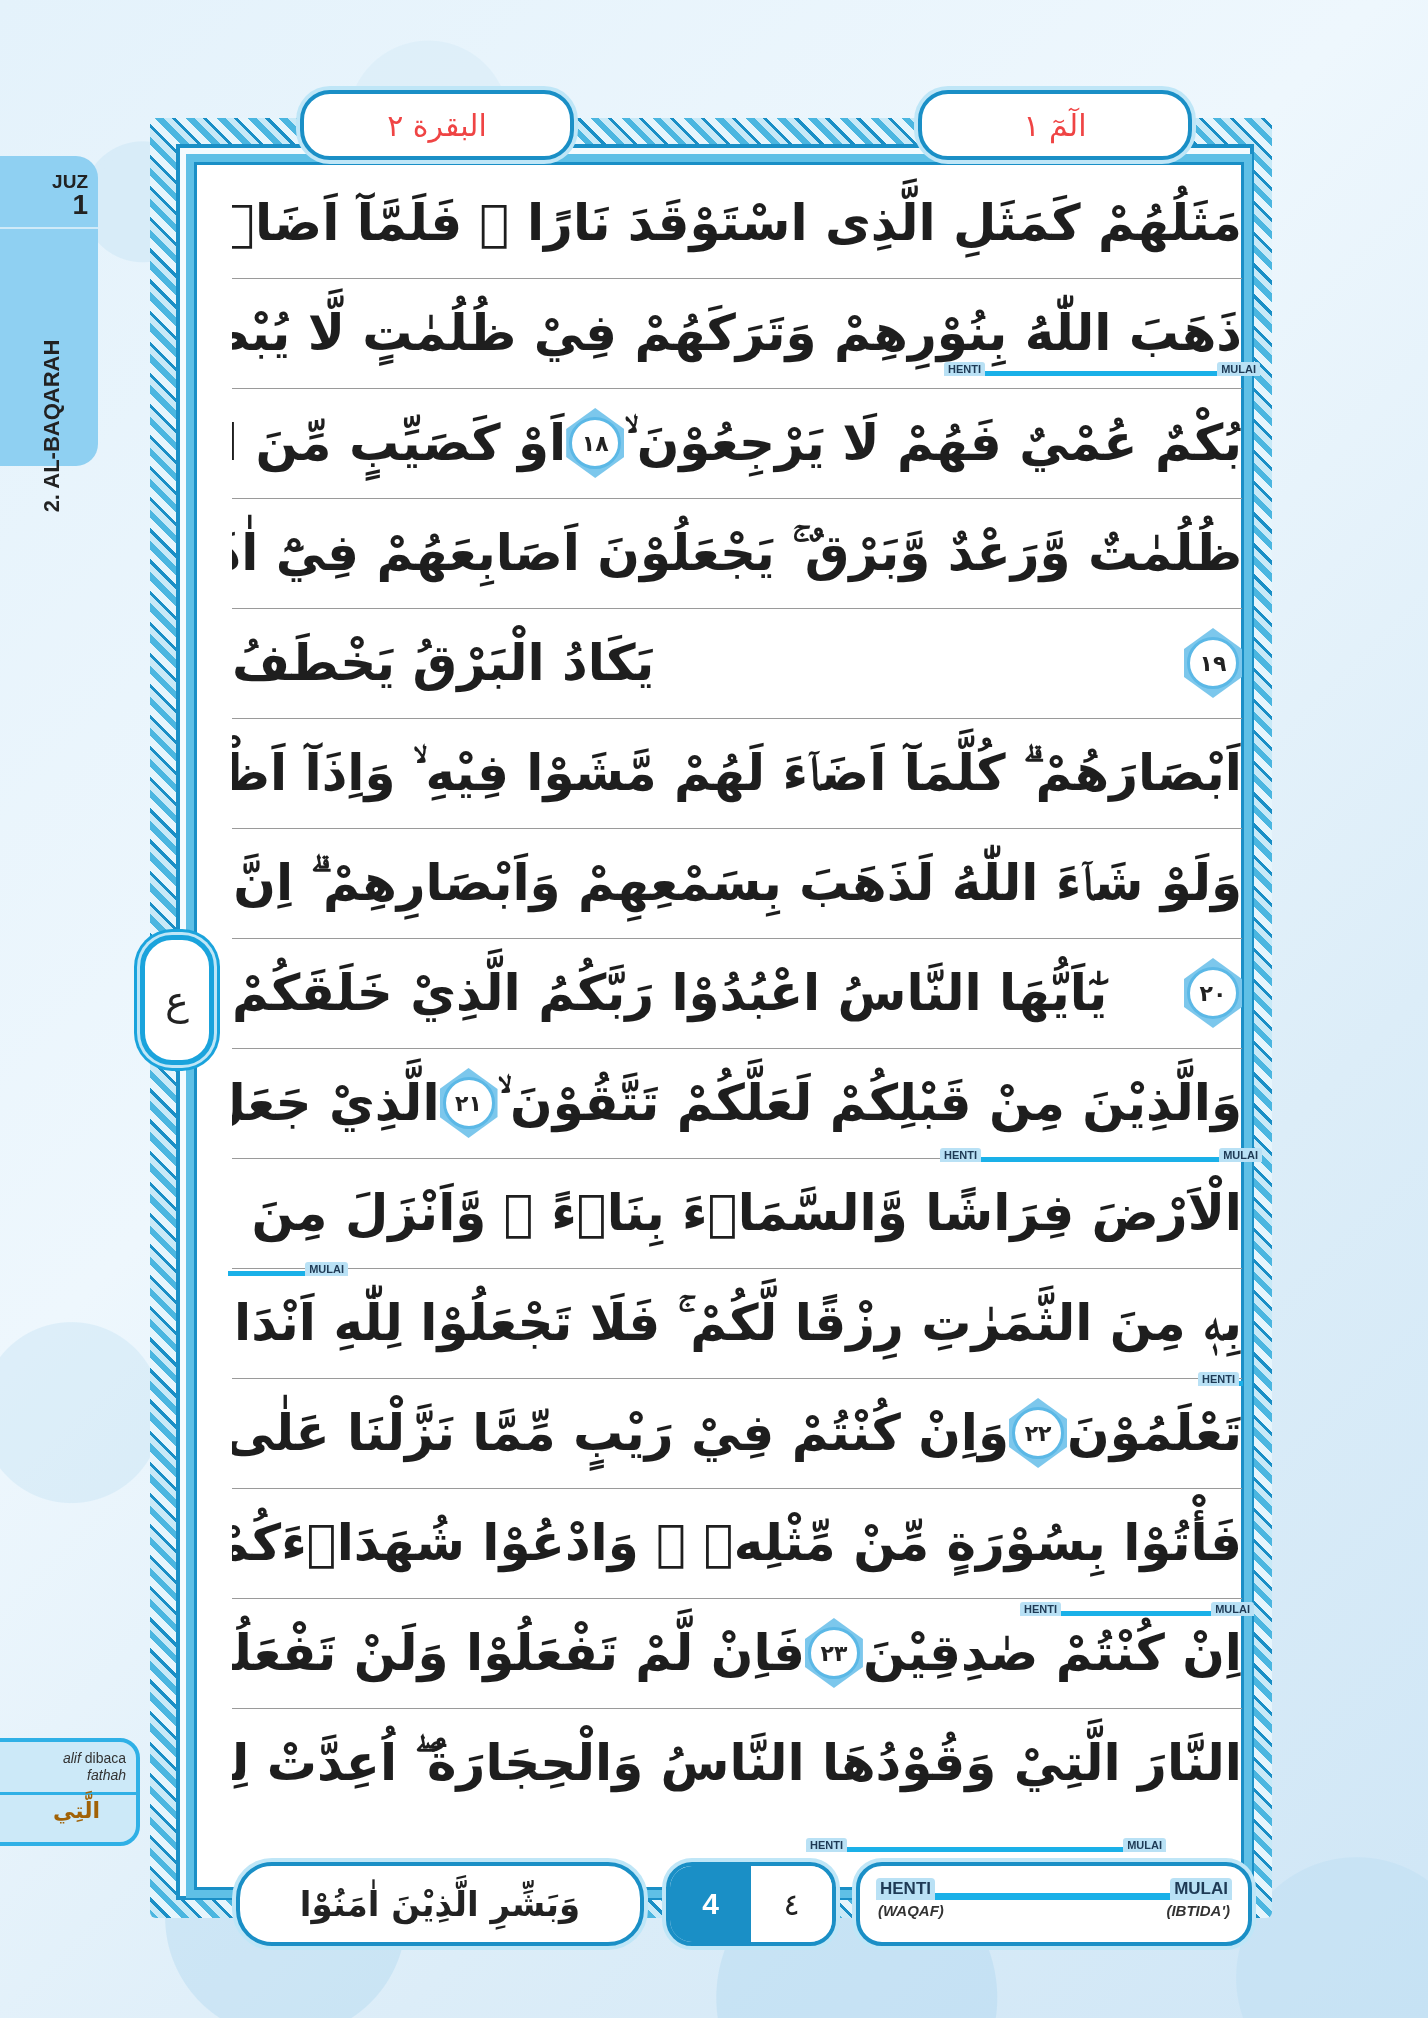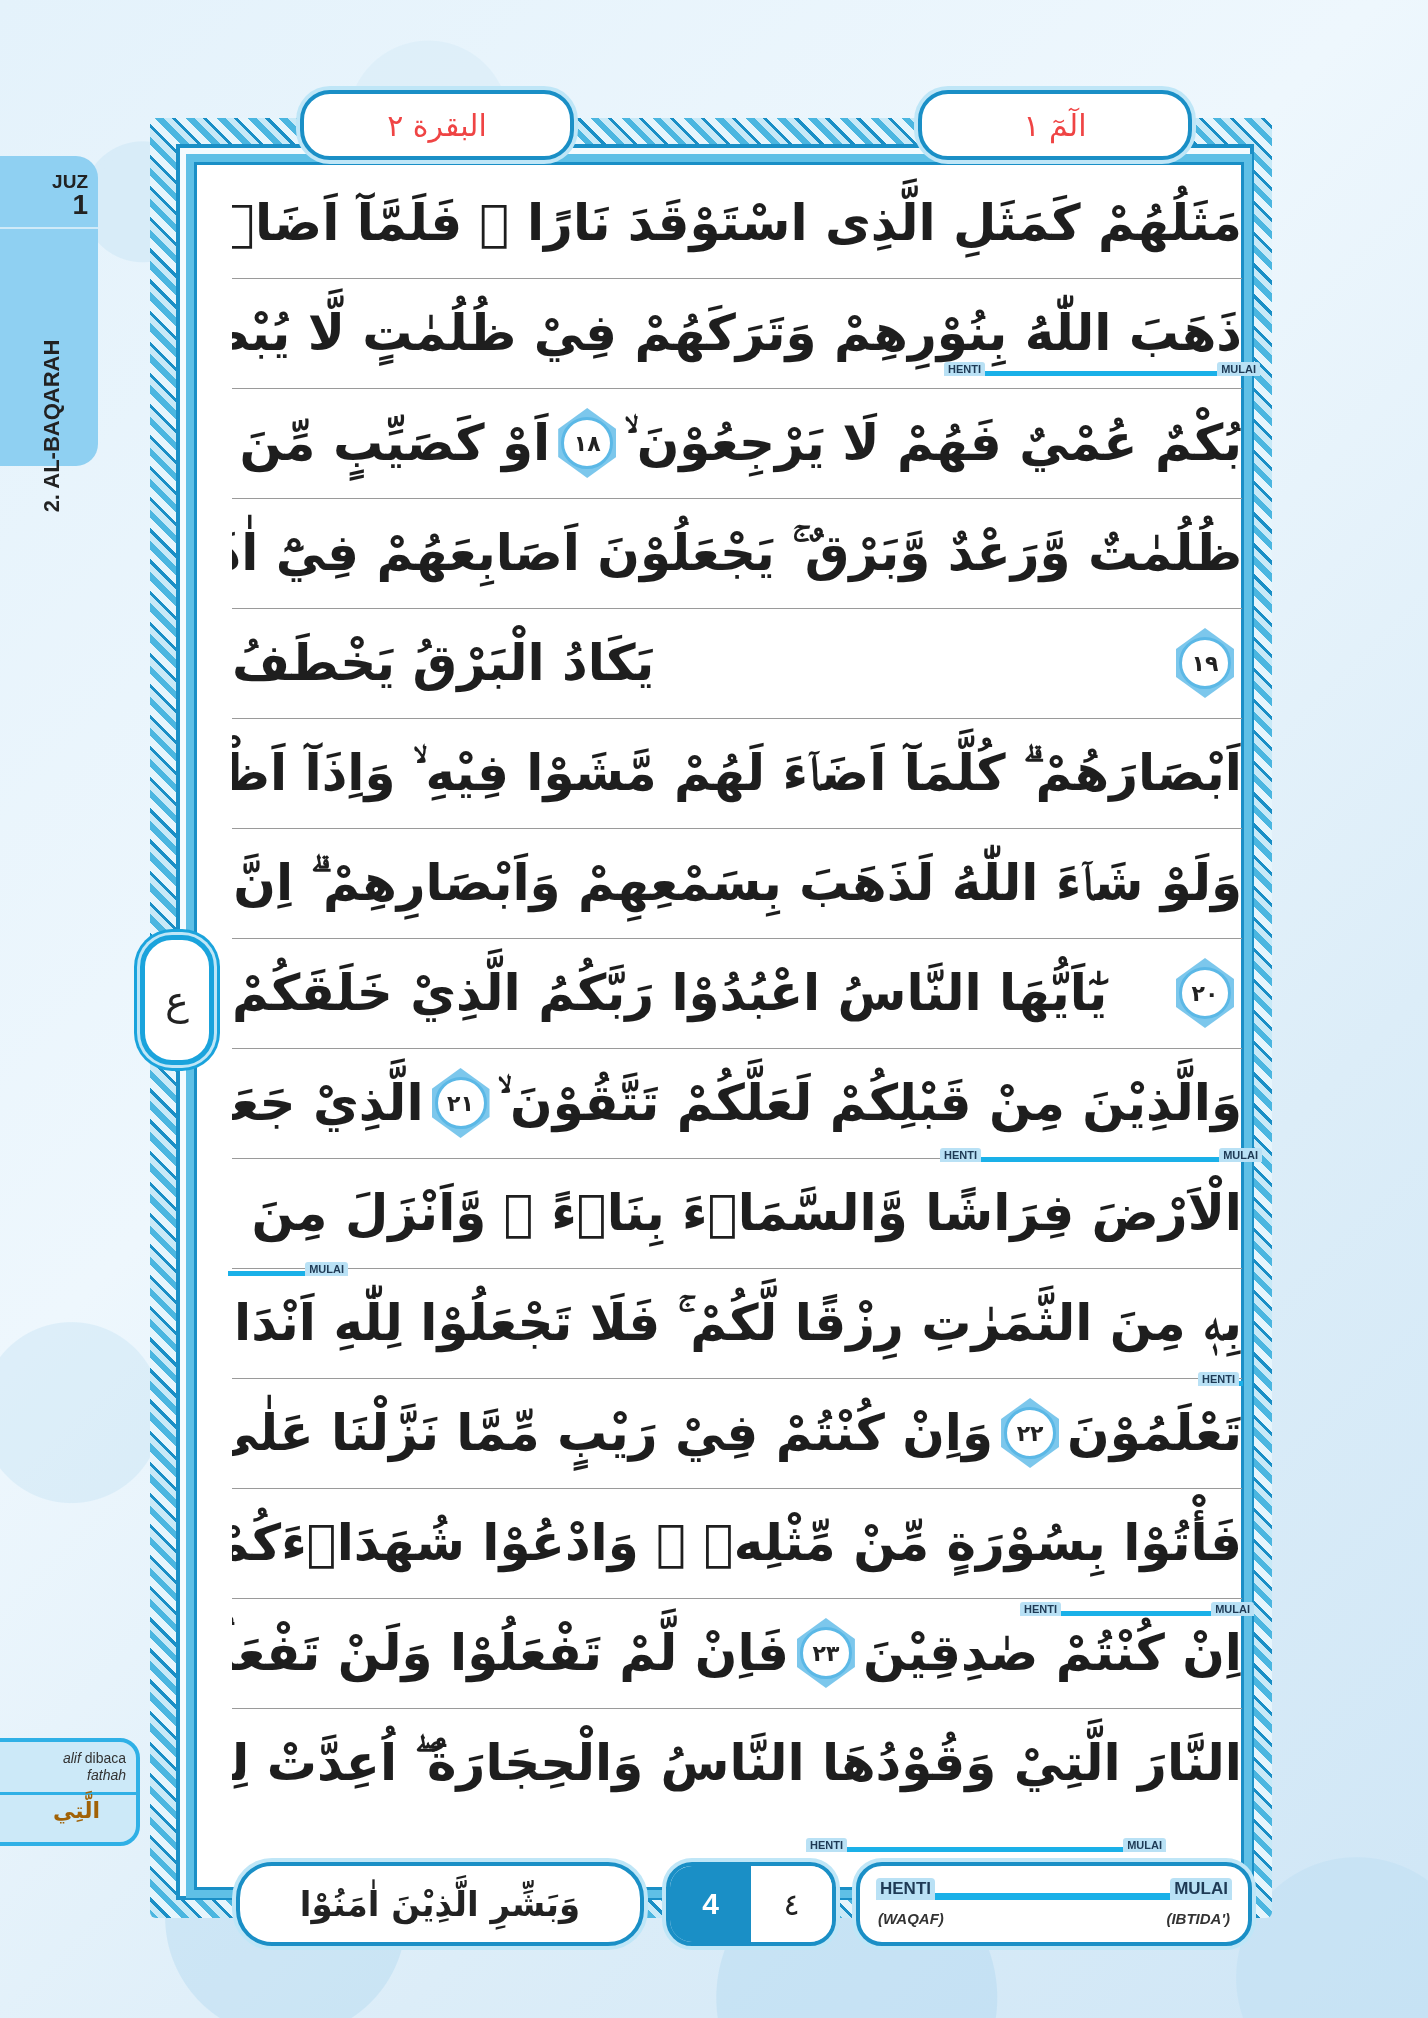--- a/index.html
+++ b/index.html
@@ -54,21 +54,21 @@
   .hdr-left{left:300px;width:266px;}
   .hdr-right{left:918px;width:266px;}
   
   .line{position:absolute;left:232px;width:1010px;height:110px;direction:rtl;
     font-family:"DejaVu Sans",sans-serif;font-size:50px;font-weight:bold;color:#1e1e1e;
     display:flex;align-items:center;justify-content:space-between;white-space:nowrap;overflow:hidden;
     border-bottom:1px solid #9a9a9a;}
   .line .seg{display:inline-block;}
   .ayah{display:inline-flex;align-items:center;justify-content:center;width:58px;height:70px;
     background:#7cc7ec;clip-path:polygon(50% 0,100% 30%,100% 70%,50% 100%,0 70%,0 30%);
-    margin:0 8px;position:relative;flex:0 0 auto;}
+    margin:0 0;position:relative;flex:0 0 auto;}
   .ayah span{display:flex;align-items:center;justify-content:center;width:46px;height:46px;border-radius:50%;
     background:#fff;border:3px solid #5bb8e6;font-size:22px;color:#222;font-weight:bold;}
   
   .wq{position:absolute;height:14px;display:flex;align-items:flex-end;}
   .wq .bar{height:5px;background:#1ab0e8;align-self:flex-end;}
   .tag{font-family:"Liberation Sans",sans-serif;font-size:11px;font-weight:bold;color:#1e3a55;
     background:#b9e1f5;padding:1px 4px;border-radius:3px 3px 0 0;line-height:12px;}
   
   .foot-ar{position:absolute;left:236px;top:1862px;width:400px;height:76px;background:#fff;border:4px solid #1a8fc6;
     border-radius:36px;display:flex;align-items:center;justify-content:center;direction:rtl;
@@ -77,21 +77,21 @@
     border-radius:26px;overflow:hidden;display:flex;box-shadow:0 0 0 4px #bfe6f7;}
   .pg-lat{flex:1;background:#1a8fc6;color:#fff;font-family:"Liberation Sans",sans-serif;font-weight:bold;font-size:30px;
     display:flex;align-items:center;justify-content:center;}
   .pg-ar{flex:1;background:#fff;color:#222;font-family:"DejaVu Sans",sans-serif;font-size:30px;
     display:flex;align-items:center;justify-content:center;}
   .legend{position:absolute;left:856px;top:1862px;width:388px;height:76px;background:#fff;border:4px solid #1a8fc6;
     border-radius:26px;box-shadow:0 0 0 4px #bfe6f7;}
   .lg-row{position:absolute;left:16px;right:16px;top:12px;display:flex;align-items:flex-end;}
   .lg-tag{font-family:"Liberation Sans",sans-serif;font-weight:bold;font-size:17px;color:#1e3a55;background:#b9e1f5;padding:1px 4px;border-radius:4px 4px 0 0;}
   .lg-bar{flex:1;height:7px;background:#1ab0e8;}
-  .lg-sub{position:absolute;top:44px;font-family:"Liberation Sans",sans-serif;font-style:italic;font-weight:bold;font-size:15px;color:#333;}
+  .lg-sub{position:absolute;top:36px;font-family:"Liberation Sans",sans-serif;font-style:italic;font-weight:bold;font-size:15px;color:#333;}
 </style>
 </head>
 <body>
 
 <div class="bgpat"></div>
 
 <div class="juz-tab">
   <div class="juz-label">
     <span class="t">JUZ</span>
     <span class="n">1</span>

